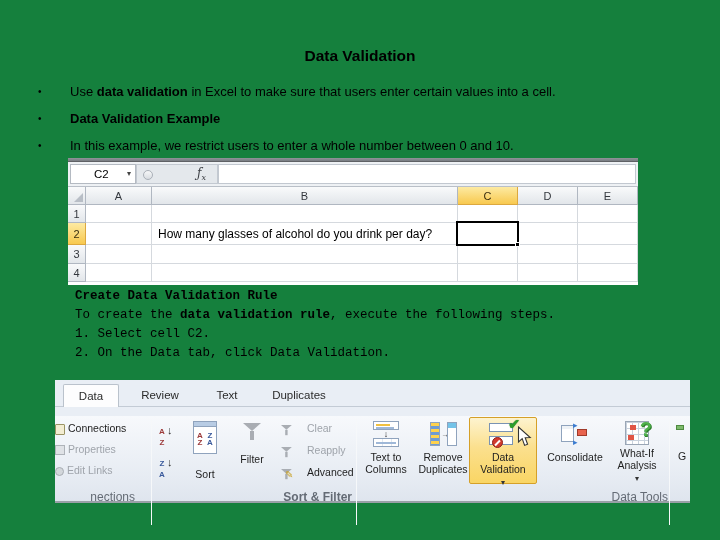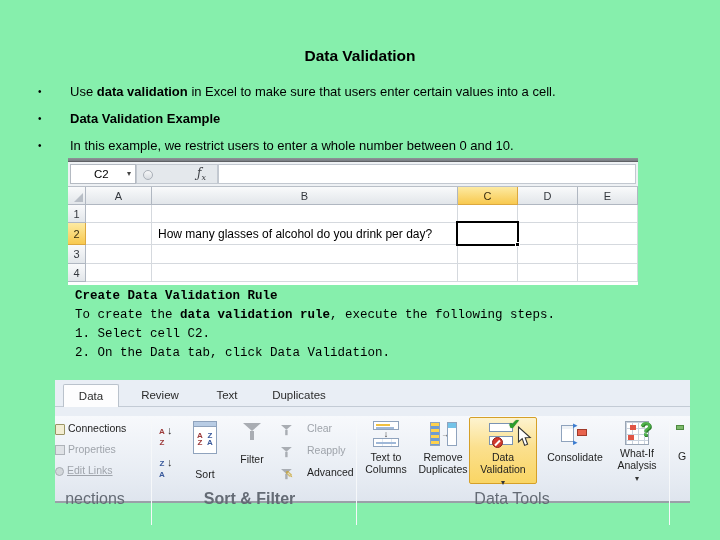--- a/index.html
+++ b/index.html
@@ -1,17 +1,17 @@
 <!DOCTYPE html>
 <html><head>
 <meta charset="utf-8">
 <style>
   * { margin:0; padding:0; box-sizing:border-box; }
   html,body { width:720px; height:540px; background:#fff; font-family:"Liberation Sans", sans-serif; color:#000; overflow:hidden; }
-  #slide { position:relative; width:720px; height:540px; background:#86efac; }
+  #slide { position:relative; width:720px; height:540px; background:#15803d; }
   .abs { position:absolute; }
 
   
   .slide-title { left:0; top:47; width:720px; text-align:center; font-size:15.5px; font-weight:bold; }
   .bullet-row { left:38px; width:650px; font-size:13px; }
   .bullet-marker { position:absolute; left:0; top:2px; font-size:10px; }
   .bullet-text { margin-left:32px; display:block; }
   .instr { left:75px; width:560px; font-size:12.5px; line-height:19px; }
 
   
@@ -34,21 +34,21 @@
   .sel { border:2.5px solid #000; background:transparent; }
   .sel-handle { position:absolute; right:-3px; bottom:-3px; width:5px; height:5px; background:#000; border:1px solid #fff; }
 
   
   #ribbon { left:55px; top:380px; width:635px; height:117px; background:#e9eef5; }
   .tabrow { left:0; top:0; width:635px; height:27px; background:#e9eef5; border-bottom:1px solid #c3cbd5; }
   .tab { position:absolute; top:4px; height:23px; font-size:11.5px; color:#2b2b2b; text-align:center; line-height:22px; }
   .tab-active { background:#fdfdfe; border:1px solid #bac2cc; border-bottom:none; border-radius:2px 2px 0 0; z-index:2; }
   .rbody { left:0; top:27px; width:635px; height:87px; background:linear-gradient(#f7f9fc,#e7ecf3 70%,#dfe5ee); border-bottom:2px solid #9aa0a8;margin-top:9px; }
   .gdiv { position:absolute; top:3px; width:1px; height:106px; background:#c9d0da; border-right:1px solid #f6f8fa; }
-  .glabel { position:absolute; top:74px; font-size:16px; color:#646b75; text-align:center; }
+  .glabel { position:absolute; top:74px; font-size:12px; color:#646b75; text-align:right; }
   .sbtn { position:absolute; font-size:10.5px; color:#1e1e1e; white-space:nowrap; }
   .sbtn .lab { margin-left:3px; vertical-align:top; }
   .disabled { color:#9fa4ab; }
   .bigbtn { position:absolute; text-align:center; font-size:10.5px; color:#1e1e1e; line-height:12px; }
   .bigbtn .ic { margin:0 auto 2px auto; position:relative; }
   .hibtn { background:linear-gradient(#fdf3cf,#fbe08e 45%,#f9d564); border:1px solid #d5a028; border-radius:2px; }
 
   
   .mini { display:inline-block; position:relative; vertical-align:middle; }
   .book-ic { width:10px; height:11px; background:#f3edd2; border:1px solid #9a9464; border-radius:1px; }
@@ -183,21 +183,21 @@
       <div class="tab tab-active" style="left:8px;width:56px;">Data</div>
       <div class="tab" style="left:74px;width:62px;">Review</div>
       <div class="tab" style="left:146px;width:52px;">Text</div>
       <div class="tab" style="left:208px;width:72px;">Duplicates</div>
     </div>
 
     <div class="abs rbody">
 
       <div class="sbtn" style="left:0;top:6px;"><span class="mini book-ic"></span><span class="lab">Connections</span></div>
       <div class="sbtn disabled" style="left:0;top:27px;"><span class="mini props-ic"></span><span class="lab">Properties</span></div>
-      <div class="sbtn disabled" style="left:0;top:48px;text-decoration:underline;"><span class="mini links-ic"></span><span class="lab">Edit Links</span></div>
+      <div class="sbtn disabled" style="left:0;top:48px;"><span class="mini links-ic"></span><span class="lab">Edit Links</span></div>
       <div class="glabel" style="left:0;width:80px;">nections</div>
       <div class="gdiv" style="left:96px;"></div>
 
       <div class="sbtn" style="left:102px;top:8px;"><span class="azw red">A</span><span class="darr">↓</span></div>
       <div class="sbtn" style="left:102px;top:11px;width:10px;"><span class="azw red" style="position:relative;top:8px;">Z</span></div>
       <div class="sbtn" style="left:102px;top:40px;"><span class="azw blue">Z</span><span class="darr">↓</span></div>
       <div class="sbtn" style="left:102px;top:43px;width:10px;"><span class="azw blue" style="position:relative;top:8px;">A</span></div>
 
       <div class="bigbtn" style="left:130px;top:5px;width:40px;">
         <div class="ic sortbox">

